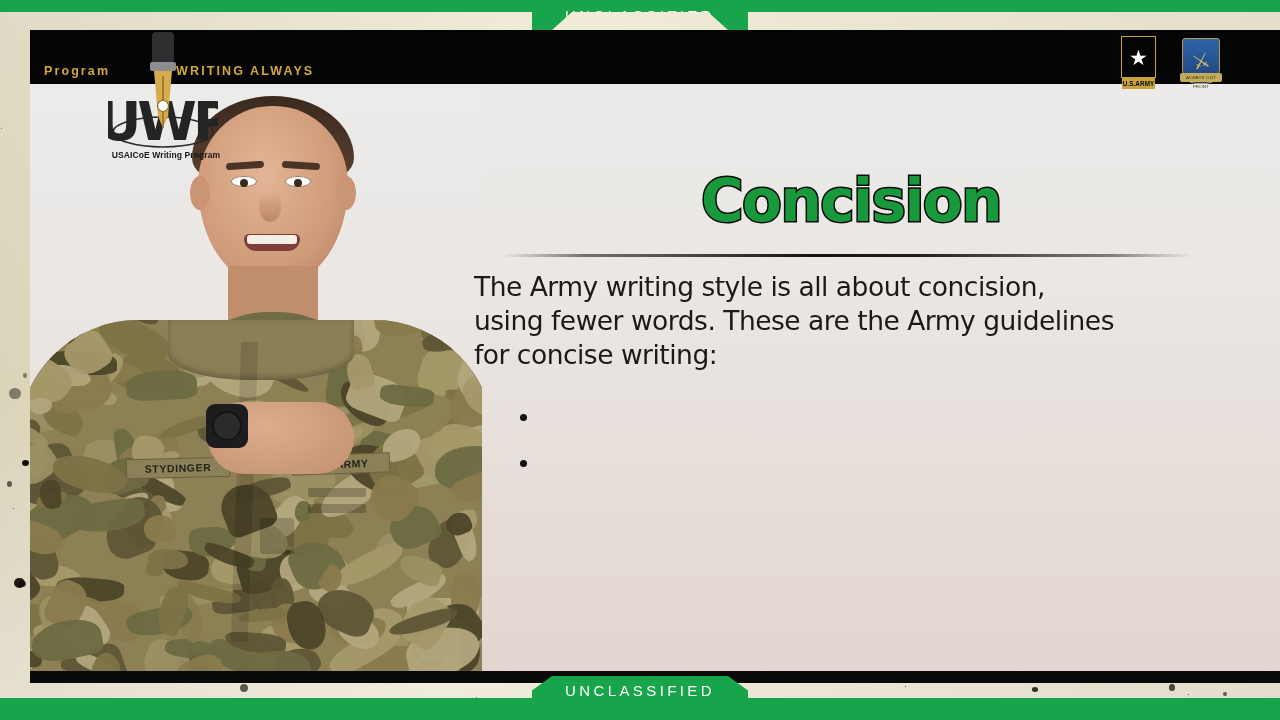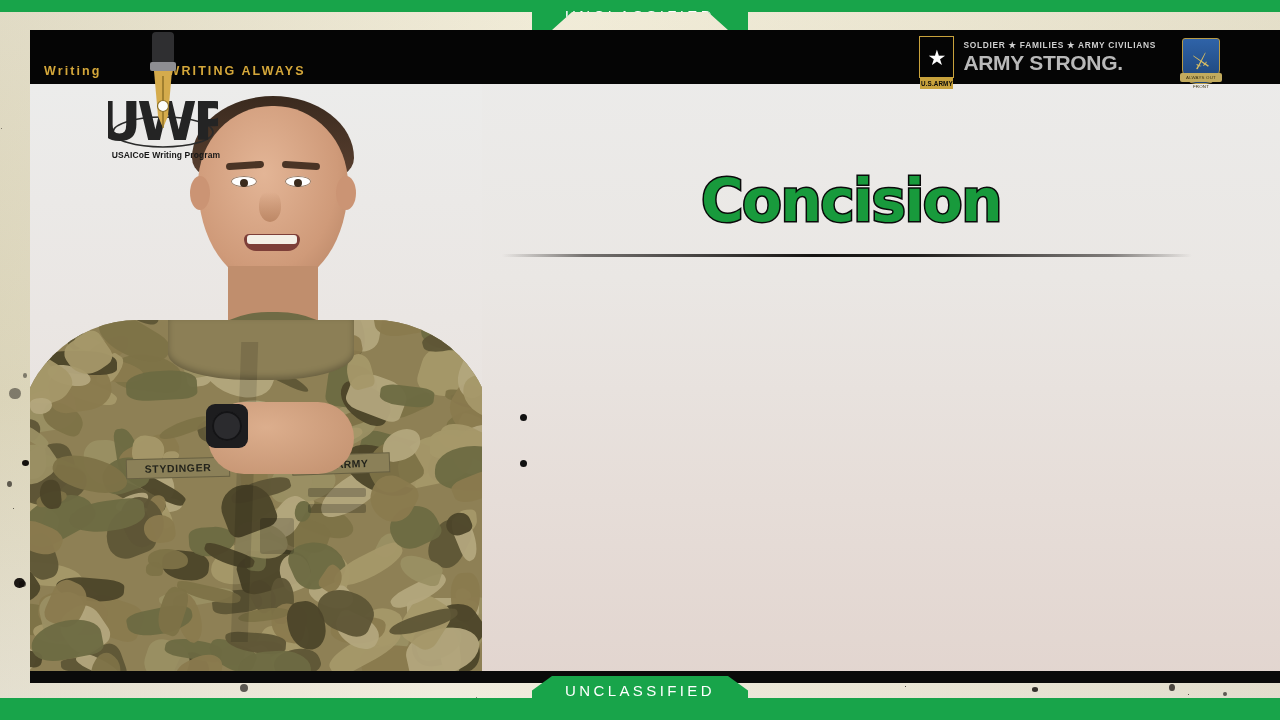--- a/index.html
+++ b/index.html
@@ -459,31 +459,27 @@
         <div class="usarmytape">U.S.ARMY</div>
         <div class="rank"></div>
       </div>
 
       <div class="p-hands"></div>
       <div class="p-watch"></div>
     </div>
 
     <div class="hdr">
       <div class="hdr-ttl">
-        <span>Writing</span><span class="gap"></span><span>WRITING ALWAYS</span>
+        <span>Program</span><span class="gap"></span><span>WRITING ALWAYS</span>
       </div>
 
       <div class="army-strong">
         <div class="as-mark">
           <span class="as-star">★</span>
           <div class="as-usarmy">U.S.ARMY</div>
-        </div>
-        <div class="as-txt">
-          <span class="as-tag">SOLDIER ★ FAMILIES ★ ARMY CIVILIANS</span>
-          <span class="as-big">ARMY STRONG.</span>
         </div>
       </div>
 
       <div class="crest">
         <span class="crest-k">⚔</span>
         <div class="crest-ribbon">ALWAYS OUT FRONT</div>
       </div>
     </div>
 
     <div class="penwrap">
@@ -495,20 +491,25 @@
         <path d="M46 39 L64 39 L60 84 L55 96 L50 84 Z" fill="#d5ab4c"></path>
         <path d="M55 44 L55 96" stroke="#8a6d24" stroke-width="1.4"></path>
         <circle cx="55" cy="74" r="5.5" fill="#fdfdfb" stroke="#8a6d24" stroke-width="1.2"></circle>
       </svg>
     </div>
     <div class="uwp-caption">USAICoE Writing Program</div>
 
     <div class="title">Concision</div>
     <div class="rule"></div>
 
+    <div class="body-copy">
+      <p>The Army writing style is all about concision,</p>
+      <p>using fewer words.  These are the Army guidelines</p>
+      <p>for concise writing:</p>
+    </div>
 
     <div class="bullets">
       <div class="bul">
         <span class="dot"></span>
       </div>
       <div class="bul">
         <span class="dot"></span>
       </div>
     </div>
 

